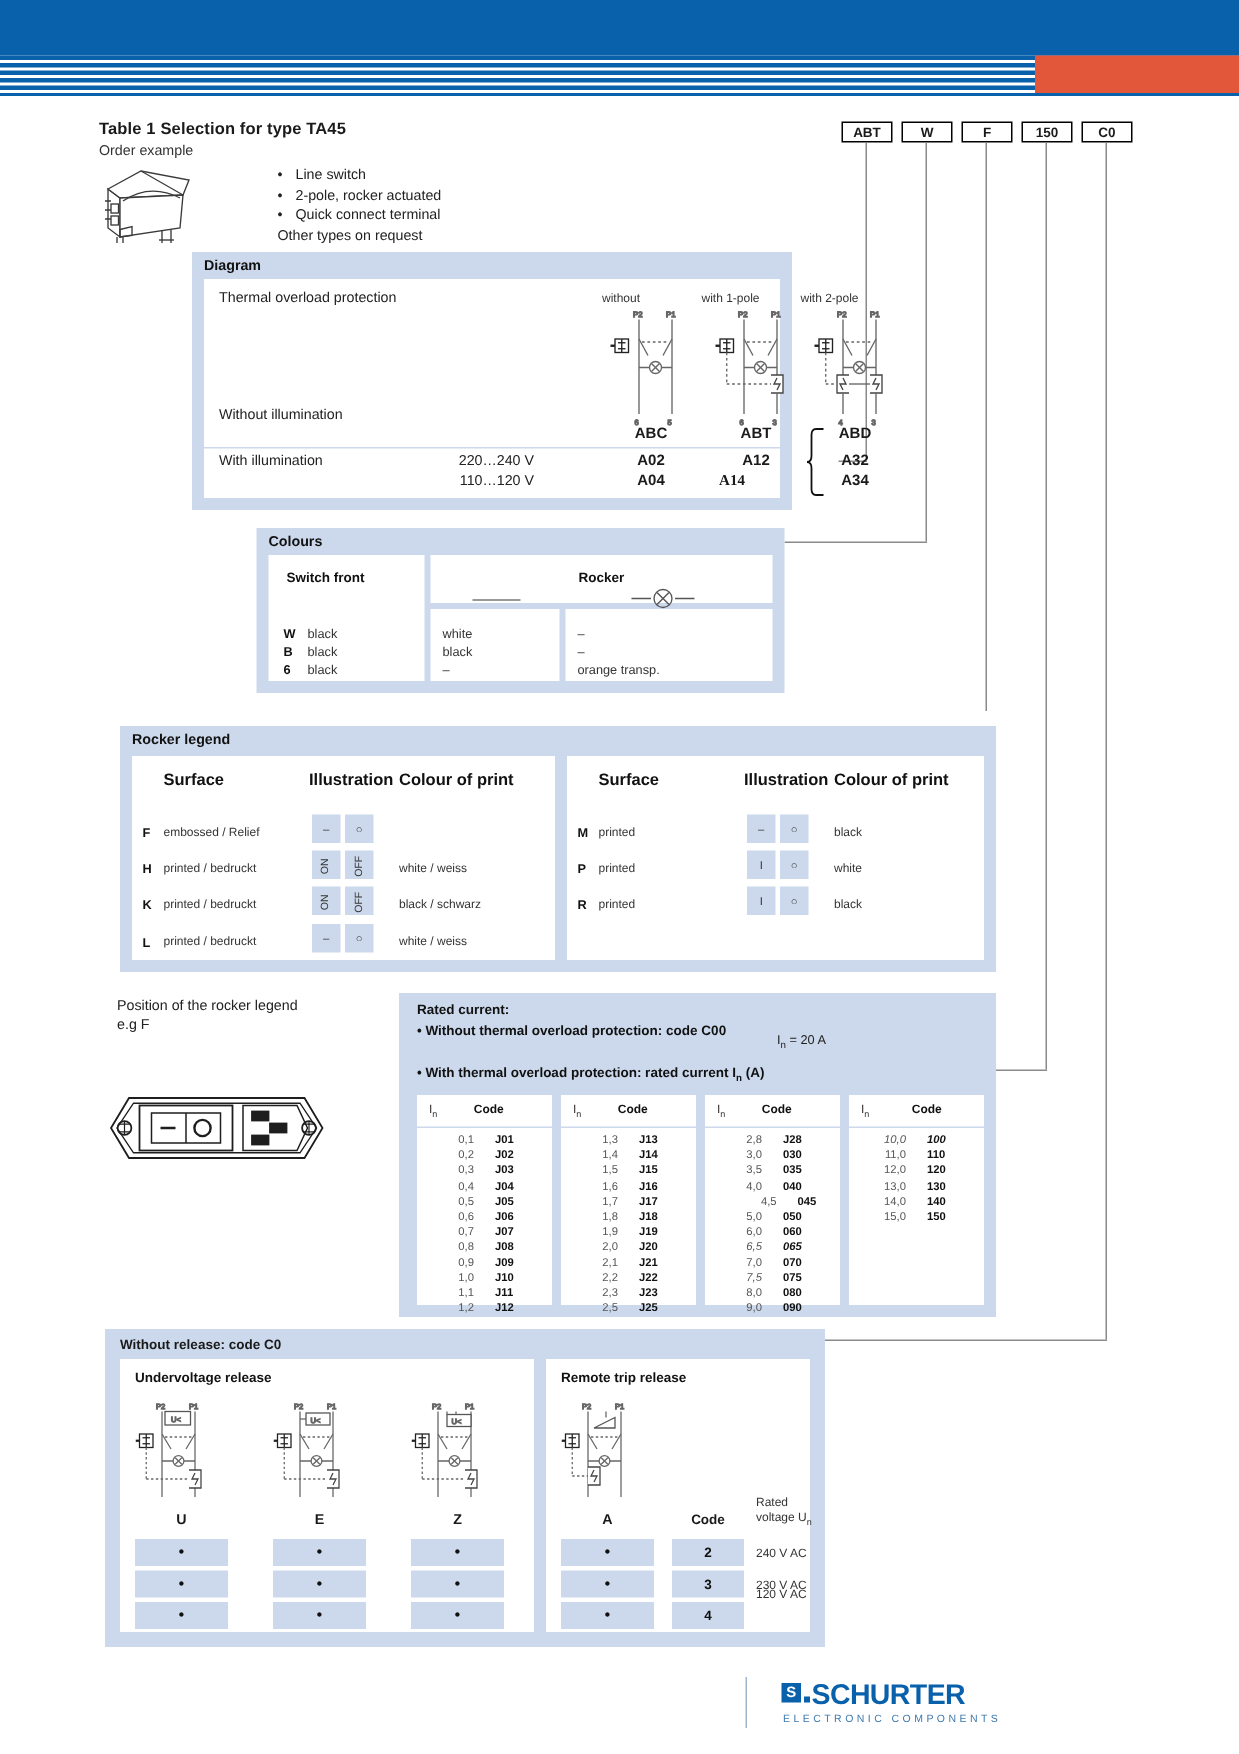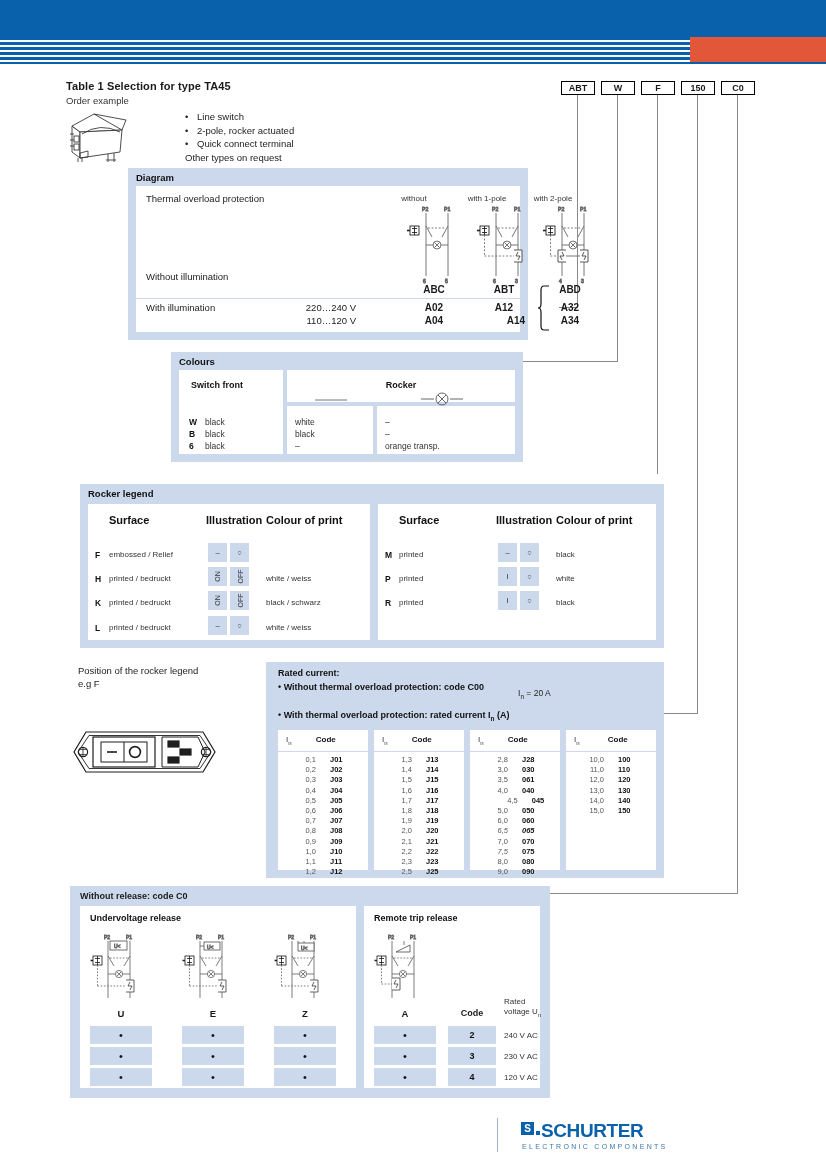--- a/index.html
+++ b/index.html
@@ -272,21 +272,21 @@
   <div class="dg-sep" style="left:8px; top:130px; width:384px;"></div>
 
   <div class="dg-label" style="left:18px; top:134px;">With illumination</div>
   <div class="dg-label" style="left:150px; top:134px; text-align:right; width:78px;">220…240 V</div>
   <div class="dg-label" style="left:150px; top:147px; text-align:right; width:78px;">110…120 V</div>
 
   <div class="dg-code" style="left:270px; top:134px; width:72px;">A02</div>
   <div class="dg-code" style="left:340px; top:134px; width:72px;">A12</div>
   <div class="dg-code" style="left:406px; top:134px; width:72px;">A32</div>
   <div class="dg-code" style="left:270px; top:147px; width:72px;">A04</div>
-  <div class="dg-code" style="left:352px; top:147px; width:72px;">A14</div>
+  <div class="dg-code" style="left:324px; top:147px; width:72px;font-family:Liberation Serif, serif;">A14</div>
   <div class="dg-code" style="left:406px; top:147px; width:72px;">A34</div>
 </div>
 
 <div class="abs panel" id="colours">
   <div class="hdr panel-title">Colours</div>
 
   <div class="col-cell" style="left:8px; top:18px; width:104px; height:84px;"></div>
   <div class="col-cell" style="left:116px; top:18px; width:228px; height:32px;"></div>
   <div class="col-cell" style="left:116px; top:54px; width:86px; height:48px;"></div>
   <div class="col-cell" style="left:206px; top:54px; width:138px; height:48px;"></div>
@@ -546,21 +546,21 @@
         <div class="cur-row" style="display: flex;">
           <span style="width: 30px; text-align: right;">2,8</span>
           <b style="margin-left: 14px;">J28</b>
         </div>
         <div class="cur-row" style="display: flex;">
           <span style="width: 30px; text-align: right;">3,0</span>
           <b style="margin-left: 14px;">030</b>
         </div>
         <div class="cur-row" style="display: flex;">
           <span style="width: 30px; text-align: right;">3,5</span>
-          <b style="margin-left: 14px;">061</b>
+          <b style="margin-left: 14px;">035</b>
         </div>
         <div class="cur-row" style="display: flex;">
           <span style="width: 30px; text-align: right;">4,0</span>
           <b style="margin-left: 14px;">040</b>
         </div>
         <div class="cur-row" style="display: flex; justify-content: center;">
           <span style="width: 30px; text-align: right;">4,5</span>
           <b style="margin-left: 14px;">045</b>
         </div>
         <div class="cur-row" style="display: flex;">
@@ -593,21 +593,21 @@
         </div>
       </div>
   </div>
   <div class="cur-tab" style="left:300px; top:68px; height:140px;">
     <div class="cur-hdr" style="left:8px; top:5px;">
       <span>I</span><sub style="font-size:6px">n</sub>
       <b style="margin-left:26px">Code</b>
     </div>
     <div style="position:absolute;left:0;top:21px;width:90px;height:1px;background:#ccd9ec"></div>
     <div id="ct4" style="position:absolute; left:8px; top:25px; width:76px;">
-        <div class="cur-row" style="display: flex;">
+        <div class="cur-row" style="display: flex; font-style: italic;">
           <span style="width: 30px; text-align: right;">10,0</span>
           <b style="margin-left: 14px;">100</b>
         </div>
         <div class="cur-row" style="display: flex;">
           <span style="width: 30px; text-align: right;">11,0</span>
           <b style="margin-left: 14px;">110</b>
         </div>
         <div class="cur-row" style="display: flex;">
           <span style="width: 30px; text-align: right;">12,0</span>
           <b style="margin-left: 14px;">120</b>
@@ -771,21 +771,21 @@
   <div class="dotcell" style="left:204px; top:161px; width:62px; height:18px;">•</div>
   <div class="dotcell" style="left:304px; top:161px; width:62px; height:18px;">•</div>
   <div class="dotcell" style="left:378px; top:161px; width:48px; height:18px; font-weight:bold; font-size:9px;">3</div>
   <div class="rel-v" style="left:434px; top:166px;">230 V AC</div>
 
   <div class="dotcell" style="left:20px; top:182px; width:62px; height:18px;">•</div>
   <div class="dotcell" style="left:112px; top:182px; width:62px; height:18px;">•</div>
   <div class="dotcell" style="left:204px; top:182px; width:62px; height:18px;">•</div>
   <div class="dotcell" style="left:304px; top:182px; width:62px; height:18px;">•</div>
   <div class="dotcell" style="left:378px; top:182px; width:48px; height:18px; font-weight:bold; font-size:9px;">4</div>
-  <div class="rel-v" style="left:434px; top:187px;">120 V AC</div>
+  <div class="rel-v" style="left:434px; top:172px;">120 V AC</div>
 </div>
 
 <div class="abs" id="footer">
   <div id="logo-rule"></div>
   <div id="logo-mark">S</div>
   <div id="logo-dot"></div>
   <div id="logo-name">SCHURTER</div>
   <div id="logo-sub">ELECTRONIC COMPONENTS</div>
 </div>
 

